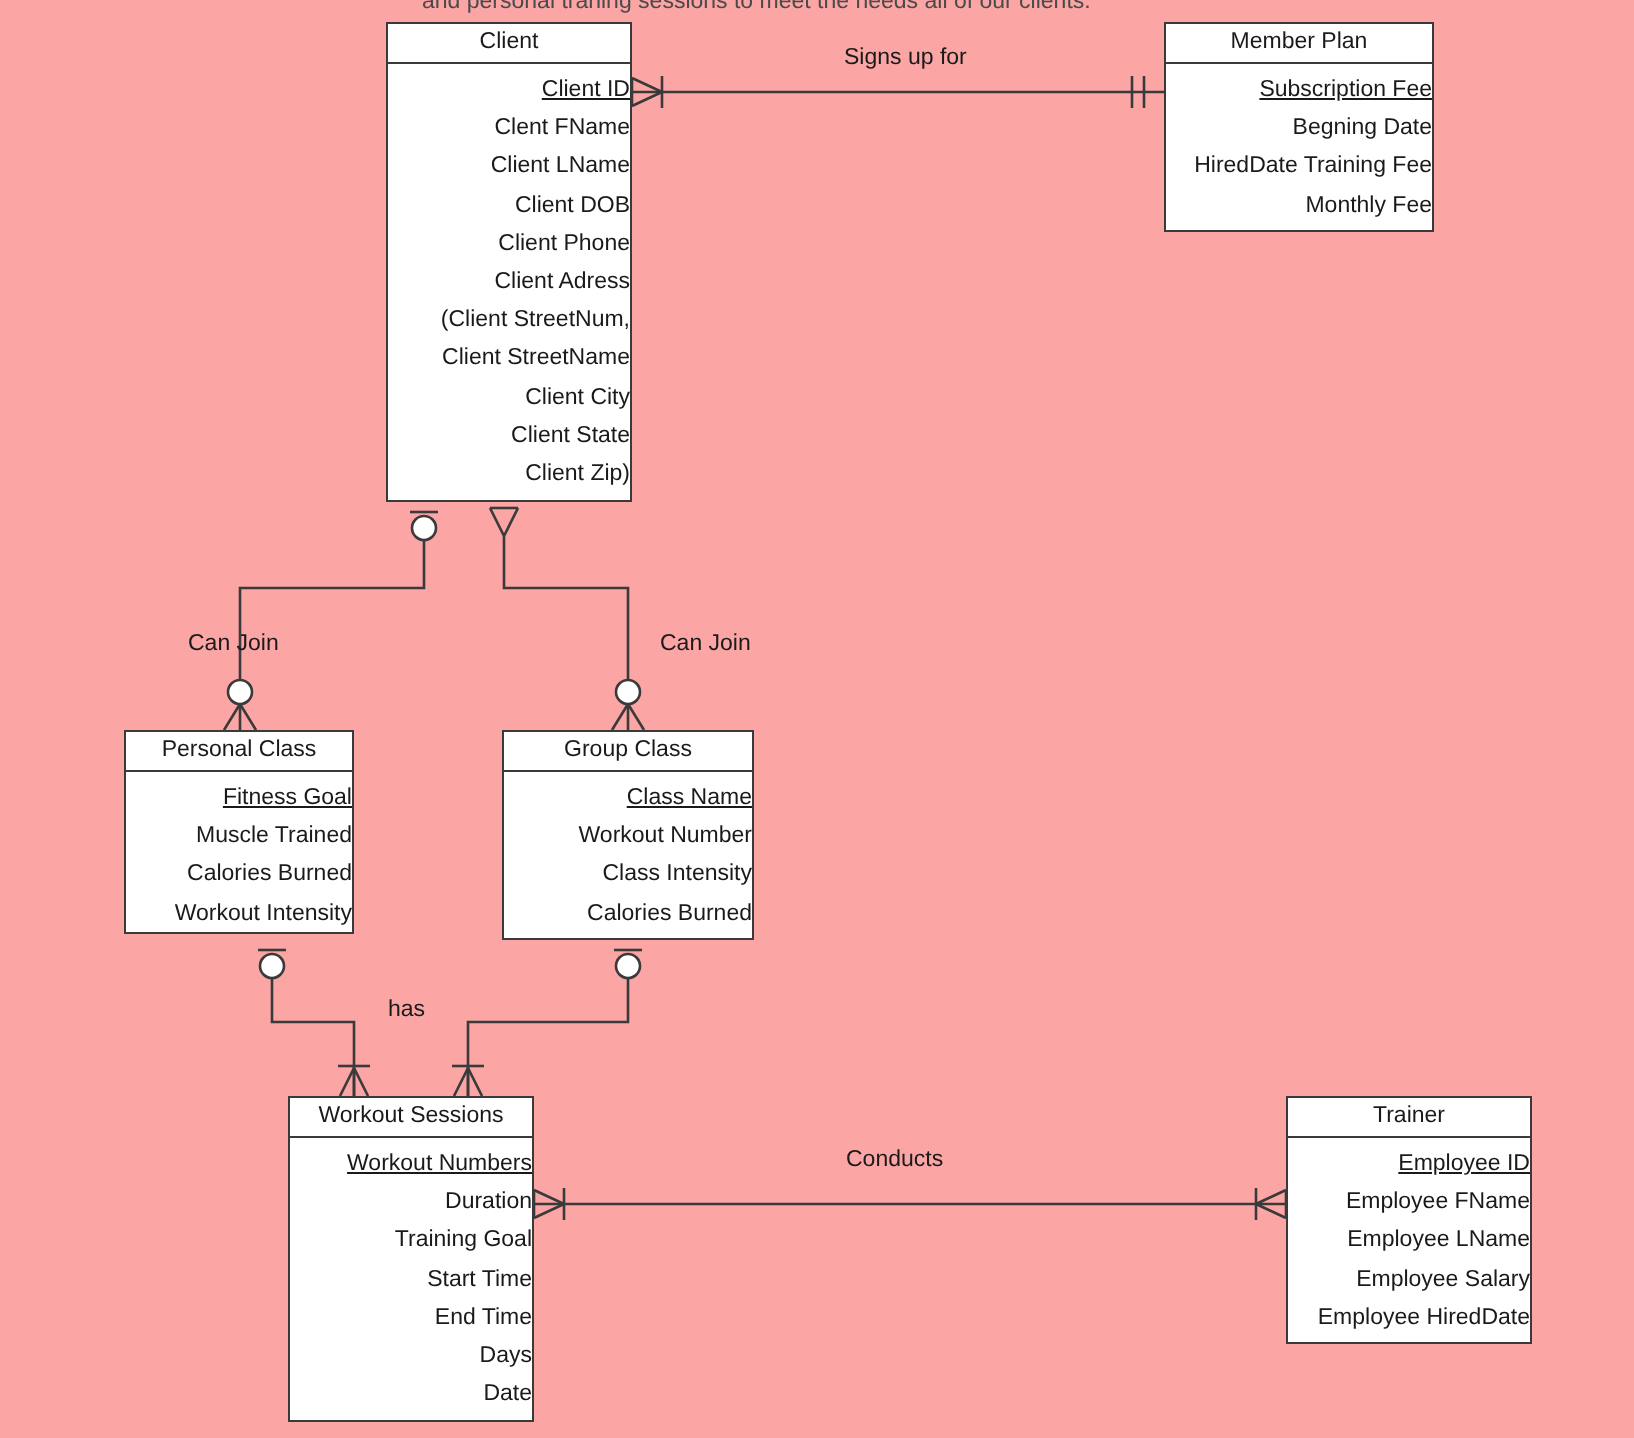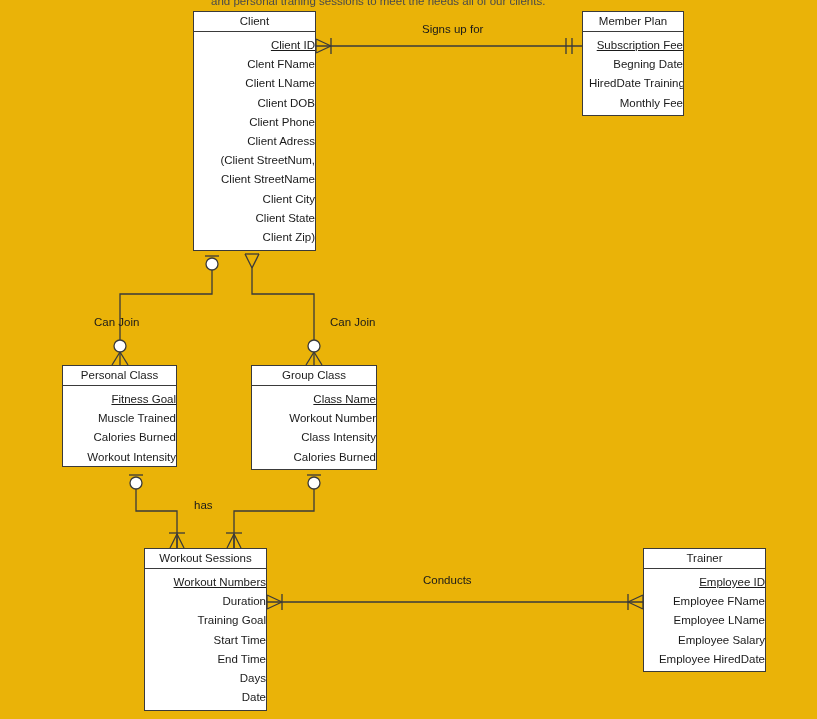--- a/index.html
+++ b/index.html
@@ -9,21 +9,21 @@
     background: #ffffff;
   }
   body {
     font-family: "Liberation Sans", sans-serif;
     color: #1a1a1a;
   }
   #canvas {
     position: relative;
     width: 817px;
     height: 719px;
-    background: #eab308;
+    background: #fca5a5;
     overflow: hidden;
   }
   #edges {
     position: absolute;
     left: 0;
     top: 0;
     width: 817px;
     height: 719px;
     pointer-events: none;
   }
@@ -191,21 +191,21 @@
       <div class="attr">Client Phone</div>
       <div class="attr">Client Adress</div>
       <div class="attr">(Client StreetNum,</div>
       <div class="attr">Client StreetName</div>
       <div class="attr">Client City</div>
       <div class="attr">Client State</div>
       <div class="attr">Client Zip)</div>
     </div>
   </div>
 
-  <div class="entity" style="left:582px; top:11px; width:102px; height:105px;">
+  <div class="entity" style="left:582px; top:11px; width:135px; height:105px;">
     <div class="entity-title">Member Plan</div>
     <div class="attr-list">
       <div class="attr pk">Subscription Fee</div>
       <div class="attr">Begning  Date</div>
       <div class="attr">HiredDate Training Fee</div>
       <div class="attr">Monthly Fee</div>
     </div>
   </div>
 
   <div class="entity" style="left:62px; top:365px; width:115px; height:102px;">

